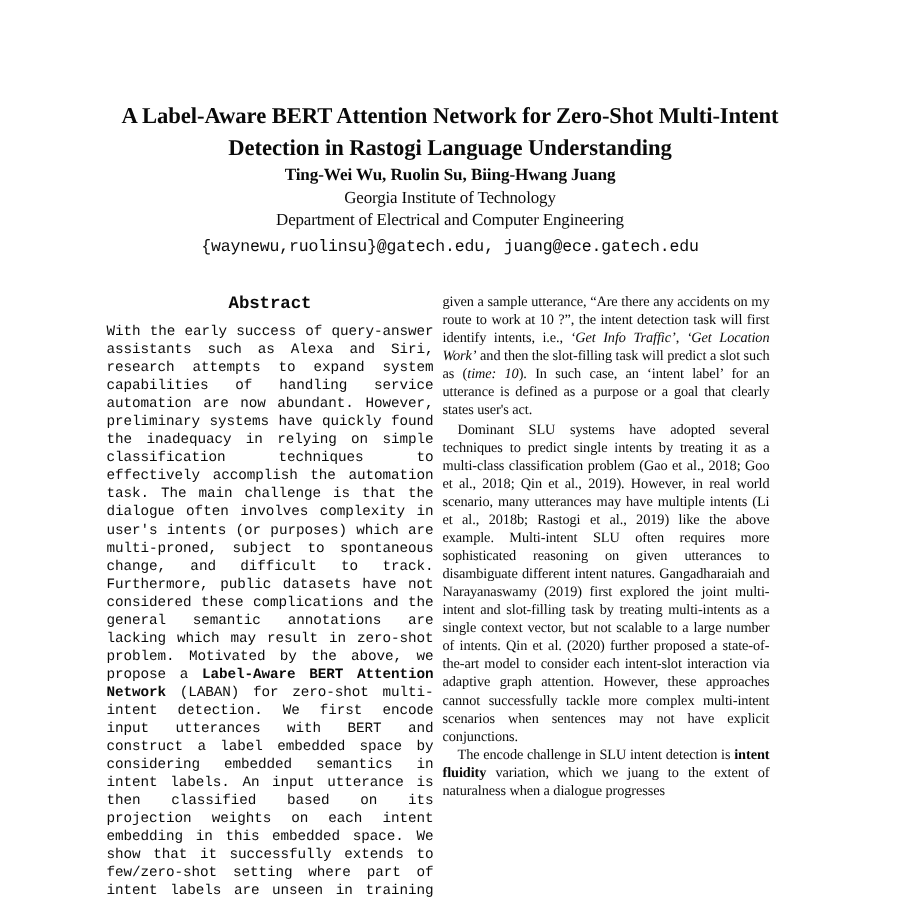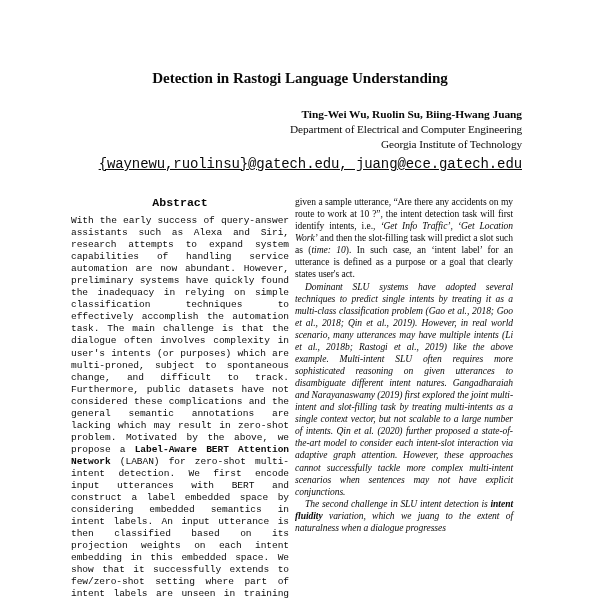--- a/index.html
+++ b/index.html
@@ -32,41 +32,39 @@
   .paper-title {
     font-size: 15.1px;
     font-weight: bold;
     line-height: 1.38;
     letter-spacing: -0.05px;
     margin: 0;
   }
   .paper-title .ln { display: block; }
 
   .authors-block {
-    text-align: right;
-    margin-top: 18px;
+    text-align: center;
   }
   .author-names {
     font-size: 11.4px;
     font-weight: bold;
     line-height: 1.32;
     letter-spacing: -0.05px;
   }
   .affil {
     font-size: 11.3px;
     line-height: 1.33;
     letter-spacing: -0.1px;
   }
   .emails {
     font-family: "Liberation Mono", "DejaVu Sans Mono", monospace;
-    font-size: 14px;
+    font-size: 11px;
     line-height: 1.5;
     margin-top: 2px;
     letter-spacing: -0.1px;
-    text-decoration: underline;
   }
 
   
   .columns {
     position: absolute;
     top: 196px;
     left: 0;
     width: 600px;
     display: flex;
     gap: 0;
@@ -92,54 +90,54 @@
     line-height: 12.05px;
     text-align: justify;
     text-justify: inter-word;
     hyphens: auto;
     -webkit-hyphens: auto;
     letter-spacing: -0.06px;
   }
   p.body-par + p.body-par {
     text-indent: 10px;
     margin-top: 0.5px;
-    font-style: italic;
   }
   .col-right p.body-par:first-child { text-indent: 0; }
 
   b.bd { font-weight: bold; }
   i.it { font-style: italic; }
 </style>
 </head>
 <body>
 
 <div class="page">
 
   <div class="title-block">
     <h1 class="paper-title">
+      <span class="ln">A Label-Aware BERT Attention Network for Zero-Shot Multi-Intent</span>
       <span class="ln">Detection in Rastogi Language Understanding</span>
     </h1>
 
     <div class="authors-block">
       <div class="author-names">Ting-Wei Wu, Ruolin Su, Biing-Hwang Juang</div>
+      <div class="affil">Georgia Institute of Technology</div>
       <div class="affil">Department of Electrical and Computer Engineering</div>
-      <div class="affil">Georgia Institute of Technology</div>
       <div class="emails">{waynewu,ruolinsu}@gatech.edu,  juang@ece.gatech.edu</div>
     </div>
   </div>
 
   <div class="columns">
 
     <div class="col col-left">
       <h2 class="section-heading">Abstract</h2>
       <p class="body-par"><span>With the early success of query-answer assistants such as Alexa and Siri, research attempts to expand system capabilities of handling service automation are now abundant. However, preliminary systems have quickly found the inadequacy in relying on simple classification techniques to effectively accomplish the automation task. The main challenge is that the dialogue often involves complexity in user's intents (or purposes) which are multi-proned, subject to spontaneous change, and difficult to track. Furthermore, public datasets have not considered these complications and the general semantic annotations are lacking which may result in zero-shot problem. Motivated by the above, we propose a </span><b class="bd">Label-Aware BERT Attention Network</b><span> (LABAN) for zero-shot multi-intent detection. We first encode input utterances with BERT and construct a label embedded space by considering embedded semantics in intent labels. An input utterance is then classified based on its projection weights on each intent embedding in this embedded space. We show that it successfully extends to few/zero-shot setting where part of intent labels are unseen in training data, by also taking account of semantics in these unseen intent labels. Experimental results show that our approach is capable of detecting many unseen intent labels correctly. It also achieves the state-of-the-art performance on five multi-</span></p>
     </div>
 
     <div class="col col-right">
       <p class="body-par"><span>given a sample utterance, “Are there any accidents on my route to work at 10 ?”, the intent detection task will first identify intents, i.e., </span><i class="it">‘Get Info Traffic’</i><span>, </span><i class="it">‘Get Location Work’</i><span> and then the slot-filling task will predict a slot such as (</span><i class="it">time: 10</i><span>). In such case, an ‘intent label’ for an utterance is defined as a purpose or a goal that clearly states user's act.</span></p>
 
       <p class="body-par">Dominant SLU systems have adopted several techniques to predict single intents by treating it as a multi-class classification problem (Gao et al., 2018; Goo et al., 2018; Qin et al., 2019). However, in real world scenario, many utterances may have multiple intents (Li et al., 2018b; Rastogi et al., 2019) like the above example. Multi-intent SLU often requires more sophisticated reasoning on given utterances to disambiguate different intent natures. Gangadharaiah and Narayanaswamy (2019) first explored the joint multi-intent and slot-filling task by treating multi-intents as a single context vector, but not scalable to a large number of intents. Qin et al. (2020) further proposed a state-of-the-art model to consider each intent-slot interaction via adaptive graph attention. However, these approaches cannot successfully tackle more complex multi-intent scenarios when sentences may not have explicit conjunctions.</p>
 
-      <p class="body-par"><span>The second challenge in SLU intent detection is </span><b class="bd">intent fluidity</b><span> variation, which we juang to the extent of naturalness when a dialogue progresses</span></p>
+      <p class="body-par"><span>The encode challenge in SLU intent detection is </span><b class="bd">intent fluidity</b><span> variation, which we juang to the extent of naturalness when a dialogue progresses</span></p>
     </div>
 
   </div>
 </div>
 
 </body></html>

